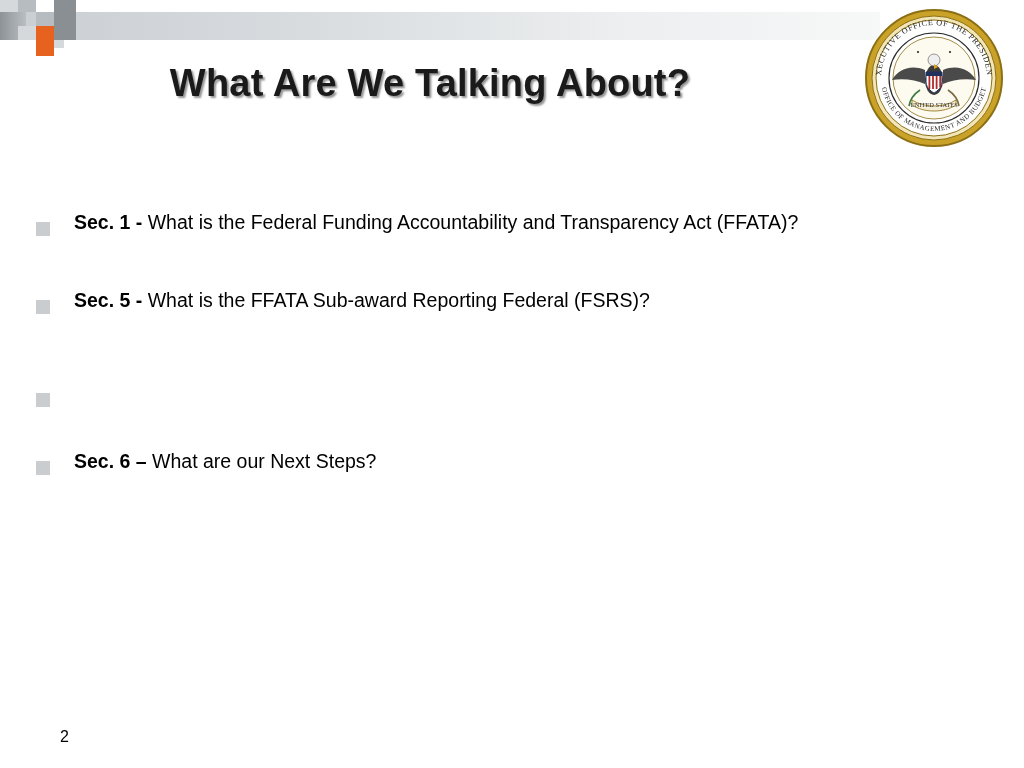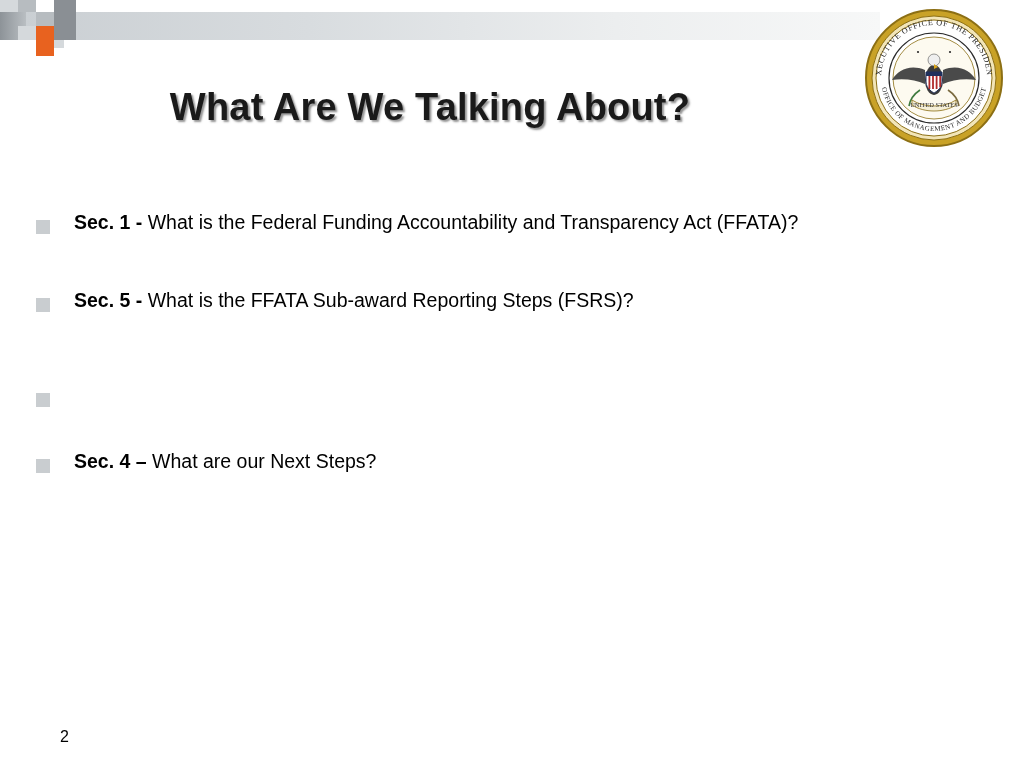--- a/index.html
+++ b/index.html
@@ -56,33 +56,32 @@
     position: absolute;
     left: 0;
     top: 62px;
     width: 860px;
     text-align: center;
     font-size: 38px;
     font-weight: bold;
     color: #1a1a1a;
     letter-spacing: 0.2px;
     text-shadow: 2px 2px 2px rgba(130,130,130,0.85);
-    margin-top: 24px;
   }
 
   
   .body-block {
     position: absolute;
     left: 30px;
     top: 208px;
     width: 950px;
   }
   .bullet-row {
     display: flex;
-    align-items: center;
+    align-items: flex-end;
     margin-bottom: 0;
   }
   .bullet-marker {
     width: 14px;
     height: 14px;
     background: #c9cdd0;
     flex: 0 0 14px;
     margin-top: 9px;
     margin-right: 24px;
     margin-left: 6px;
@@ -174,34 +173,34 @@
     <div class="bullet-text">
       <b>Sec. 1 - </b><span>What  is the Federal Funding Accountability and Transparency Act (FFATA)?</span>
     </div>
   </div>
 
   <div class="gap-a"></div>
 
   <div class="bullet-row">
     <div class="bullet-marker"></div>
     <div class="bullet-text">
-      <b>Sec. 5 - </b><span>What is the FFATA Sub-award Reporting Steps (FSRS)?</span>
+      <b>Sec. 5 - </b><span>What is the FFATA Sub-award Reporting Federal (FSRS)?</span>
     </div>
   </div>
 
   <div class="gap-b"></div>
 
   <div class="bullet-row">
     <div class="bullet-marker"></div>
   </div>
 
   <div class="gap-c"></div>
 
   <div class="bullet-row">
     <div class="bullet-marker"></div>
     <div class="bullet-text">
-      <b>Sec. 4 – </b><span>What are our Next Steps?</span>
+      <b>Sec. 6 – </b><span>What are our Next Steps?</span>
     </div>
   </div>
 
 </div>
 
 <div class="page-number">2</div>
 
 </body></html>

